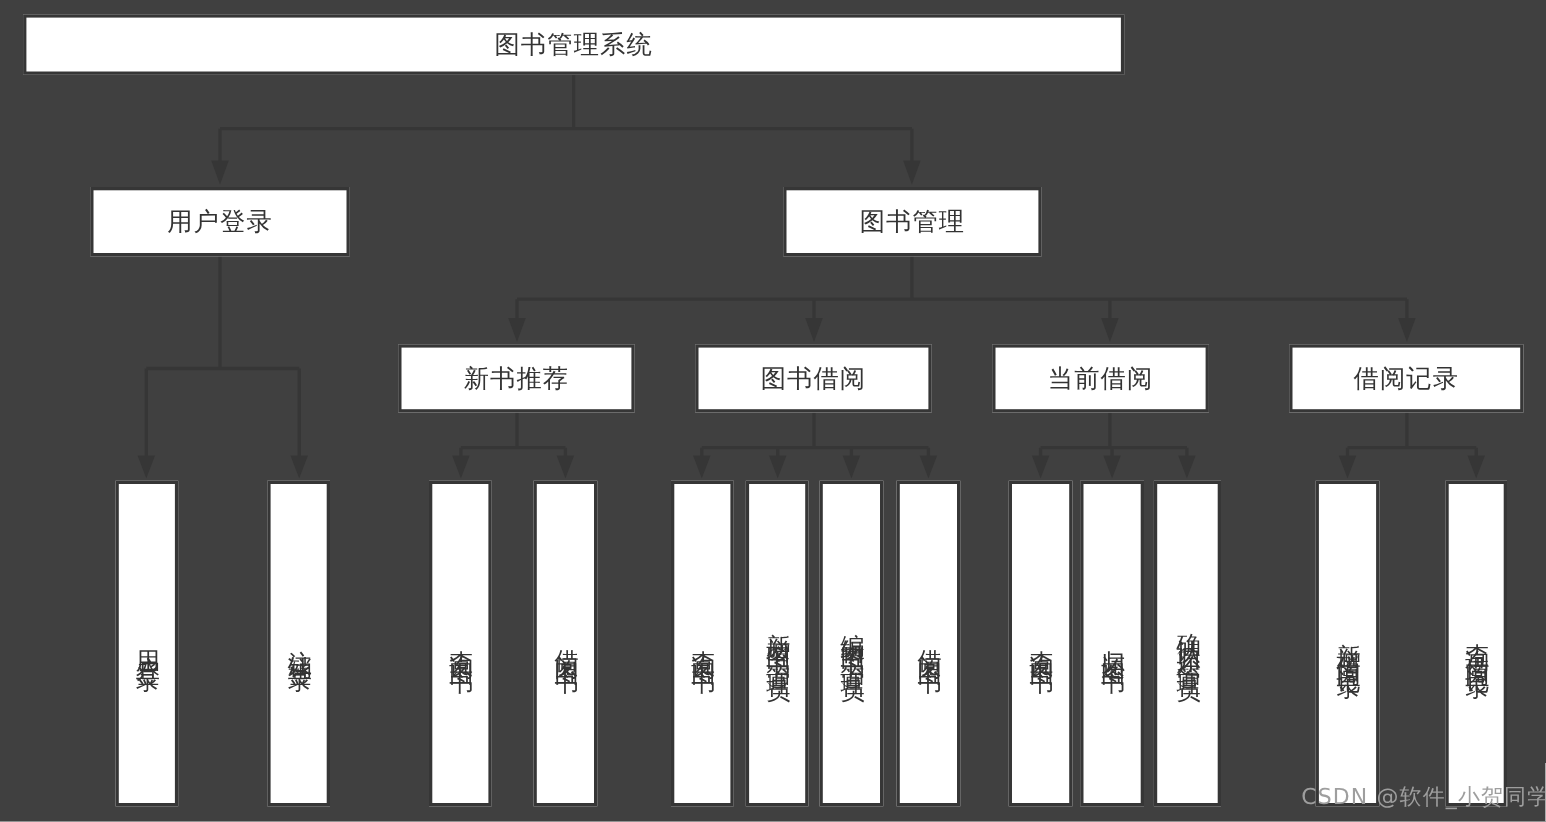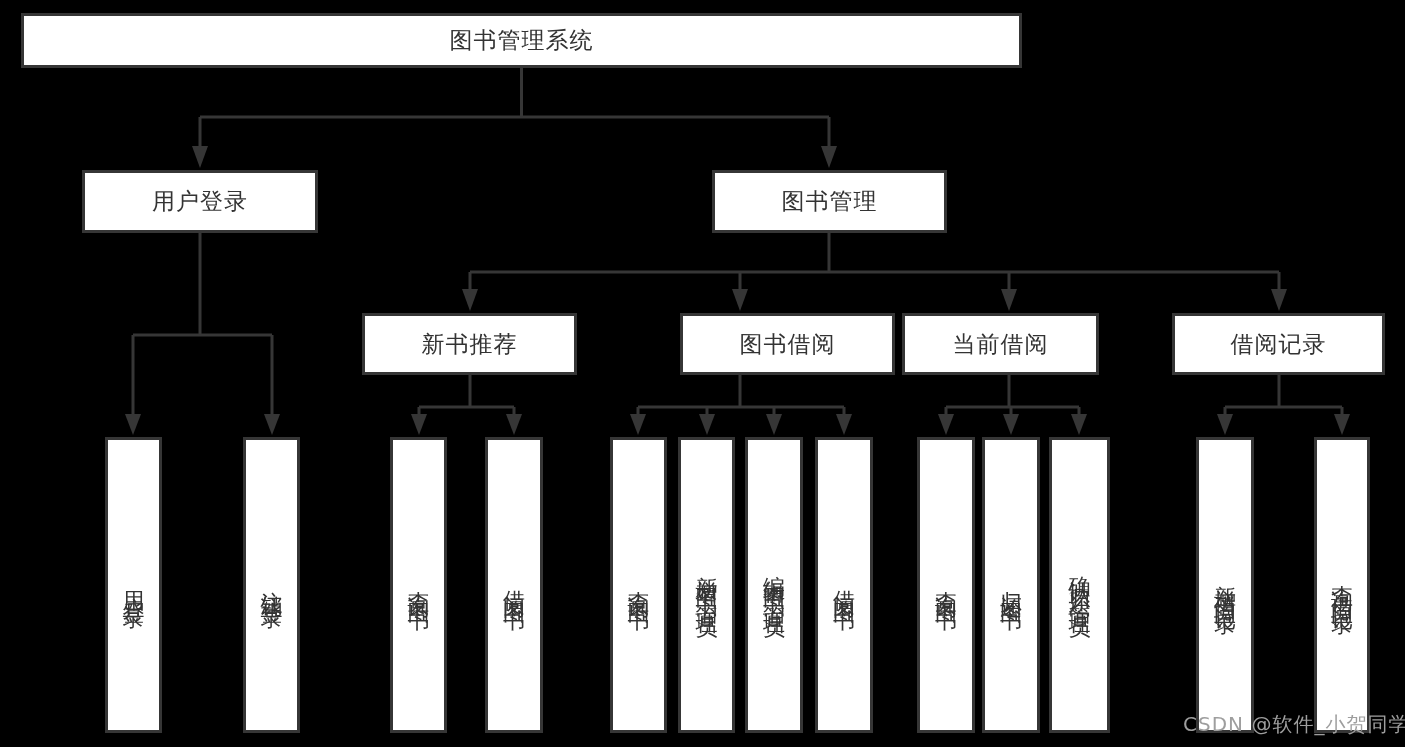--- a/index.html
+++ b/index.html
@@ -1,19 +1,19 @@
 <!DOCTYPE html>
 <html><head>
 <meta charset="utf-8">
 <style>
   html,body{margin:0;padding:0;background:#ffffff;}
   .stage{
     position:relative;
     width:1405px;height:747px;
-    background:#000000;
+    background:#404040;
     font-family:"DejaVu Sans","Liberation Sans",sans-serif;
     overflow:hidden;
   }
   .connectors{position:absolute;left:0;top:0;z-index:1;}
   .box{
     position:absolute;
     box-sizing:border-box;
     border:3px solid #363636;
     background:#ffffff;
     color:#333333;
@@ -91,21 +91,21 @@
       <polygon points="1334,414 1350,414 1342,435"></polygon>
     </g>
   </svg>
 
   <div class="box hbox" style="left:21px;top:13px;width:1001px;height:55px;">图书管理系统</div>
 
   <div class="box hbox" style="left:82px;top:170px;width:236px;height:63px;">用户登录</div>
   <div class="box hbox" style="left:362px;top:313px;width:215px;height:62px;">新书推荐</div>
 
   <div class="box hbox" style="left:712px;top:170px;width:235px;height:63px;">图书管理</div>
-  <div class="box hbox" style="left:632px;top:313px;width:215px;height:62px;margin-left:48px;">图书借阅</div>
+  <div class="box hbox" style="left:632px;top:313px;width:215px;height:62px;">图书借阅</div>
   <div class="box hbox" style="left:902px;top:313px;width:197px;height:62px;">当前借阅</div>
   <div class="box hbox" style="left:1172px;top:313px;width:213px;height:62px;">借阅记录</div>
 
   <div class="box vbox" style="left:105px;top:437px;width:57px;height:296px;">用户登录</div>
   <div class="box vbox" style="left:243px;top:437px;width:57px;height:296px;">注销登录</div>
 
   <div class="box vbox" style="left:390px;top:437px;width:57px;height:296px;">查询图书</div>
   <div class="box vbox" style="left:485px;top:437px;width:58px;height:296px;">借阅图书</div>
 
   <div class="box vbox" style="left:610px;top:437px;width:57px;height:296px;">查询图书</div>

